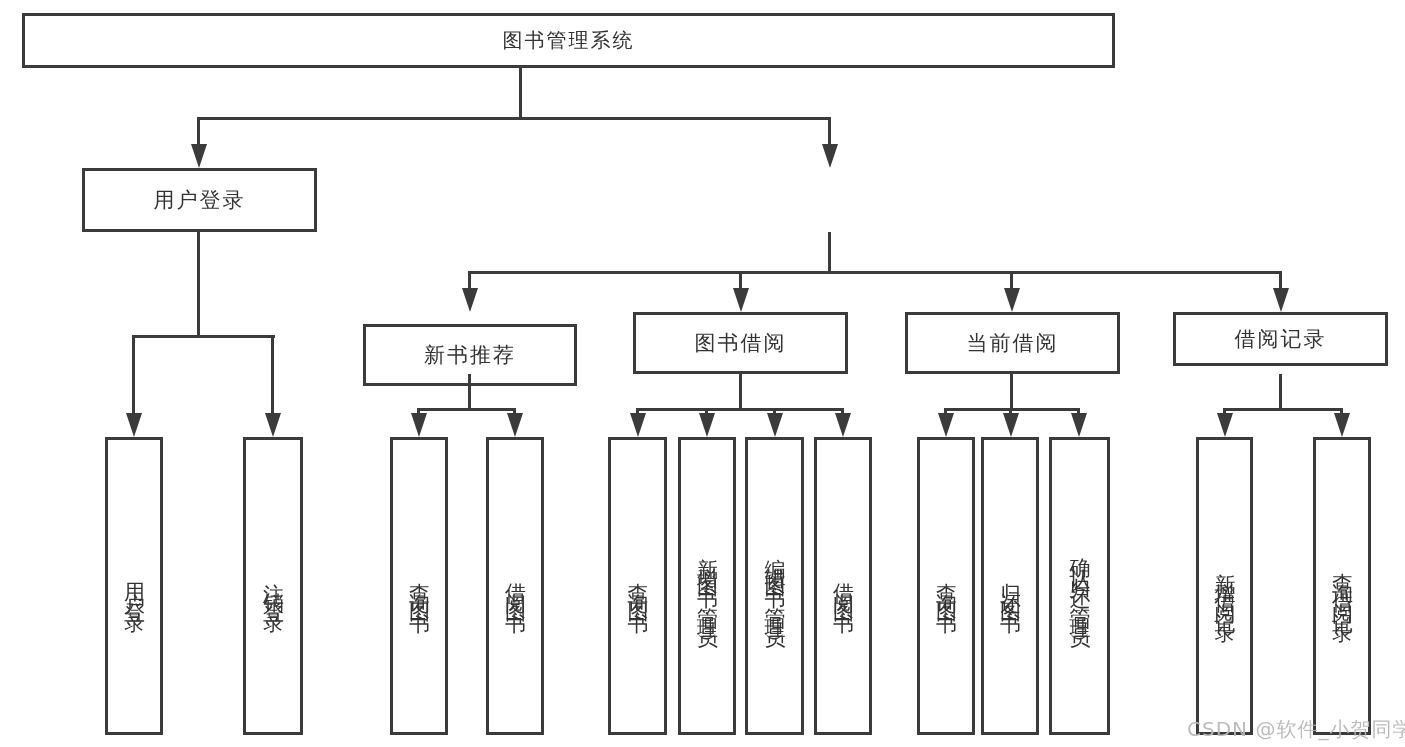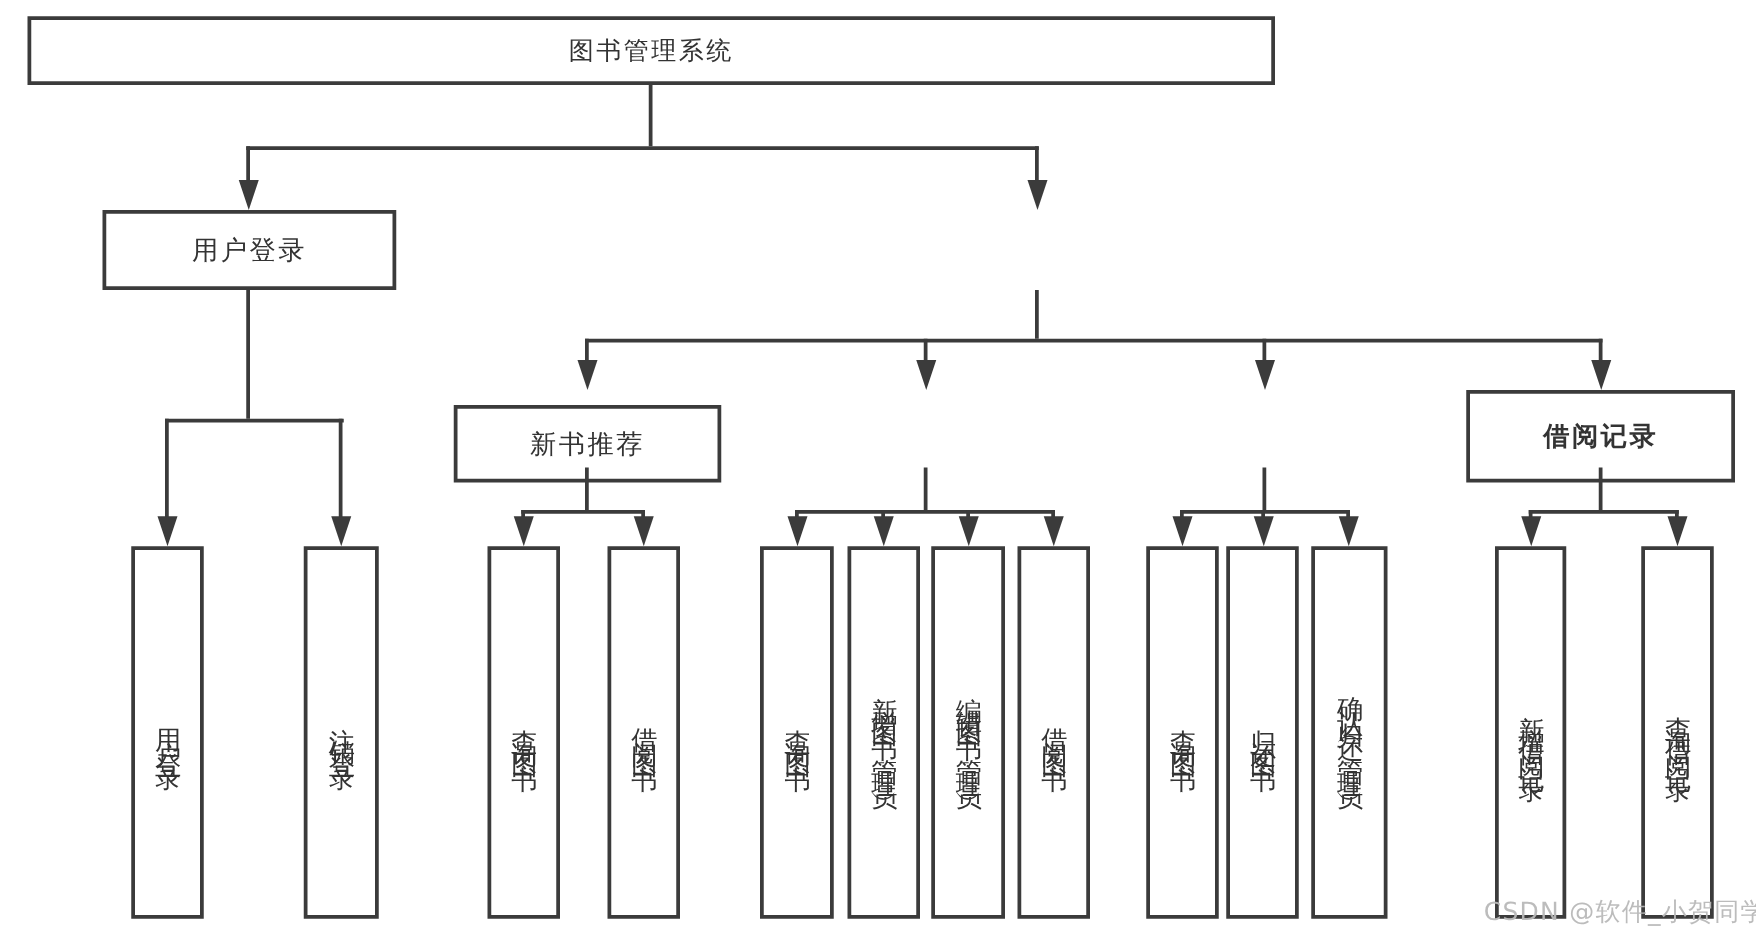--- a/index.html
+++ b/index.html
@@ -68,21 +68,21 @@
     opacity: 0.95;
     z-index: 10;
     white-space: nowrap;
   }
 </style>
 </head>
 <body>
 
 <div id="stage">
 
-  <div class="node root-node" style="left:22px; top:13px; width:998px; height:55px;">图书管理系统</div>
+  <div class="node root-node" style="left:22px; top:13px; width:1093px; height:55px;">图书管理系统</div>
 
   <div class="lv" style="left:519px; top:68px; height:49px;"></div>
 
   <div class="lh" style="left:197px; top:117px; width:634px;"></div>
 
   <div class="lv" style="left:197px; top:117px; height:30px;"></div>
   <div class="arrow" style="left:191px; top:144px;"></div>
 
   <div class="lv" style="left:828px; top:117px; height:30px;"></div>
   <div class="arrow" style="left:822px; top:144px;"></div>
@@ -101,21 +101,23 @@
   <div class="lv" style="left:468px; top:271px; height:22px;"></div>
   <div class="arrow" style="left:462px; top:288px;"></div>
   <div class="lv" style="left:739px; top:271px; height:22px;"></div>
   <div class="arrow" style="left:733px; top:288px;"></div>
   <div class="lv" style="left:1010px; top:271px; height:22px;"></div>
   <div class="arrow" style="left:1004px; top:288px;"></div>
   <div class="lv" style="left:1279px; top:271px; height:22px;"></div>
   <div class="arrow" style="left:1273px; top:288px;"></div>
 
   <div class="node" style="left:363px; top:324px; width:214px; height:62px;">新书推荐</div>
-  <div class="node" style="left:1173px; top:312px; width:215px; height:74px;font-weight:bold;">借阅记录</div>
+  <div class="node" style="left:633px; top:312px; width:215px; height:62px;">图书借阅</div>
+  <div class="node" style="left:905px; top:312px; width:215px; height:62px;">当前借阅</div>
+  <div class="node" style="left:1173px; top:312px; width:215px; height:54px;">借阅记录</div>
 
   <div class="lv" style="left:468px; top:374px; height:34px;"></div>
   <div class="lh" style="left:417px; top:408px; width:99px;"></div>
   <div class="lv" style="left:417px; top:408px; height:9px;"></div>
   <div class="arrow" style="left:411px; top:413px;"></div>
   <div class="lv" style="left:513px; top:408px; height:9px;"></div>
   <div class="arrow" style="left:507px; top:413px;"></div>
 
   <div class="lv" style="left:739px; top:374px; height:34px;"></div>
   <div class="lh" style="left:636px; top:408px; width:208px;"></div>

